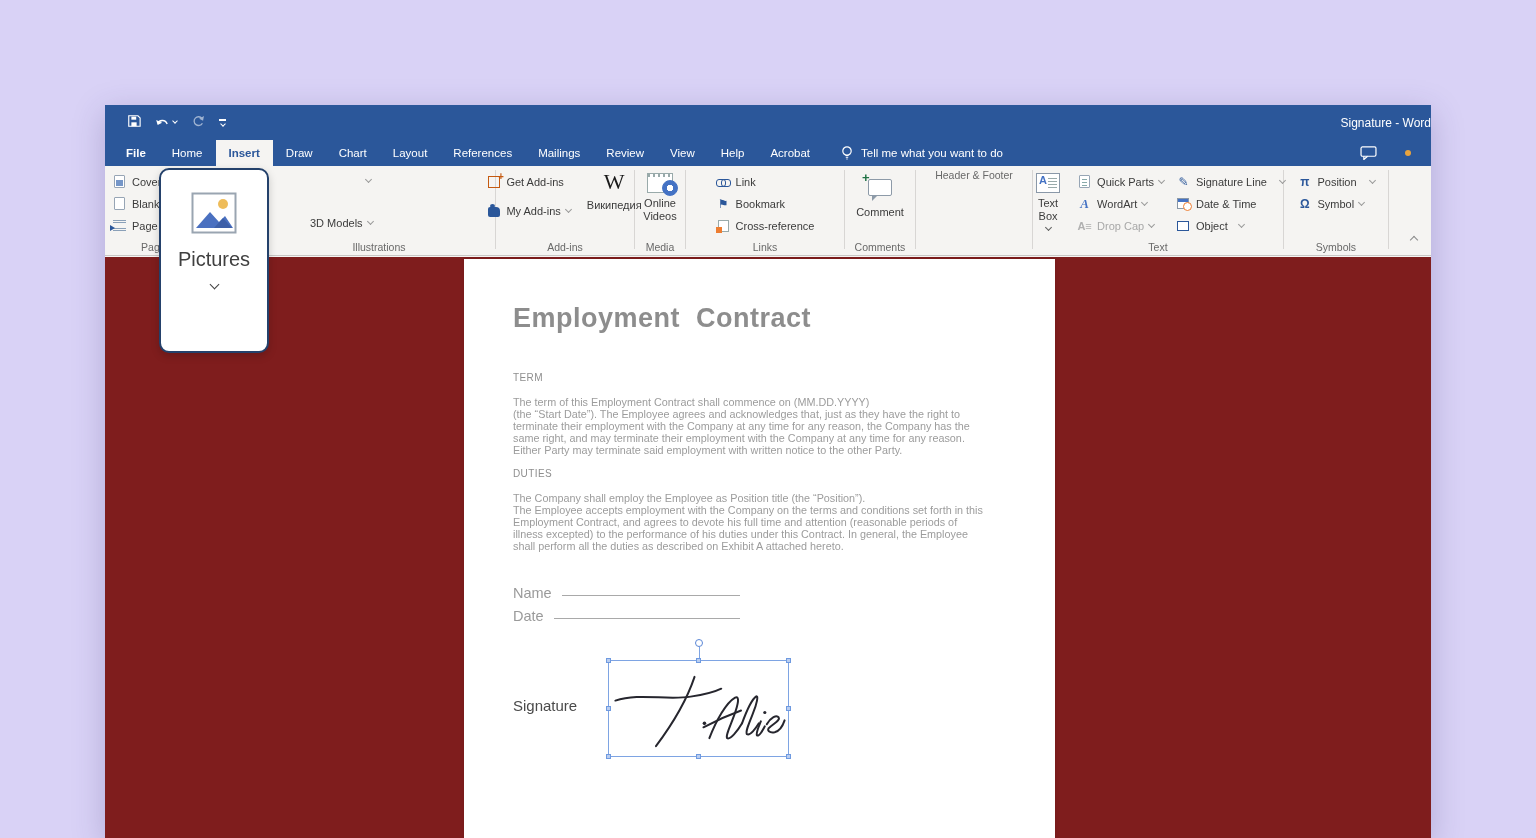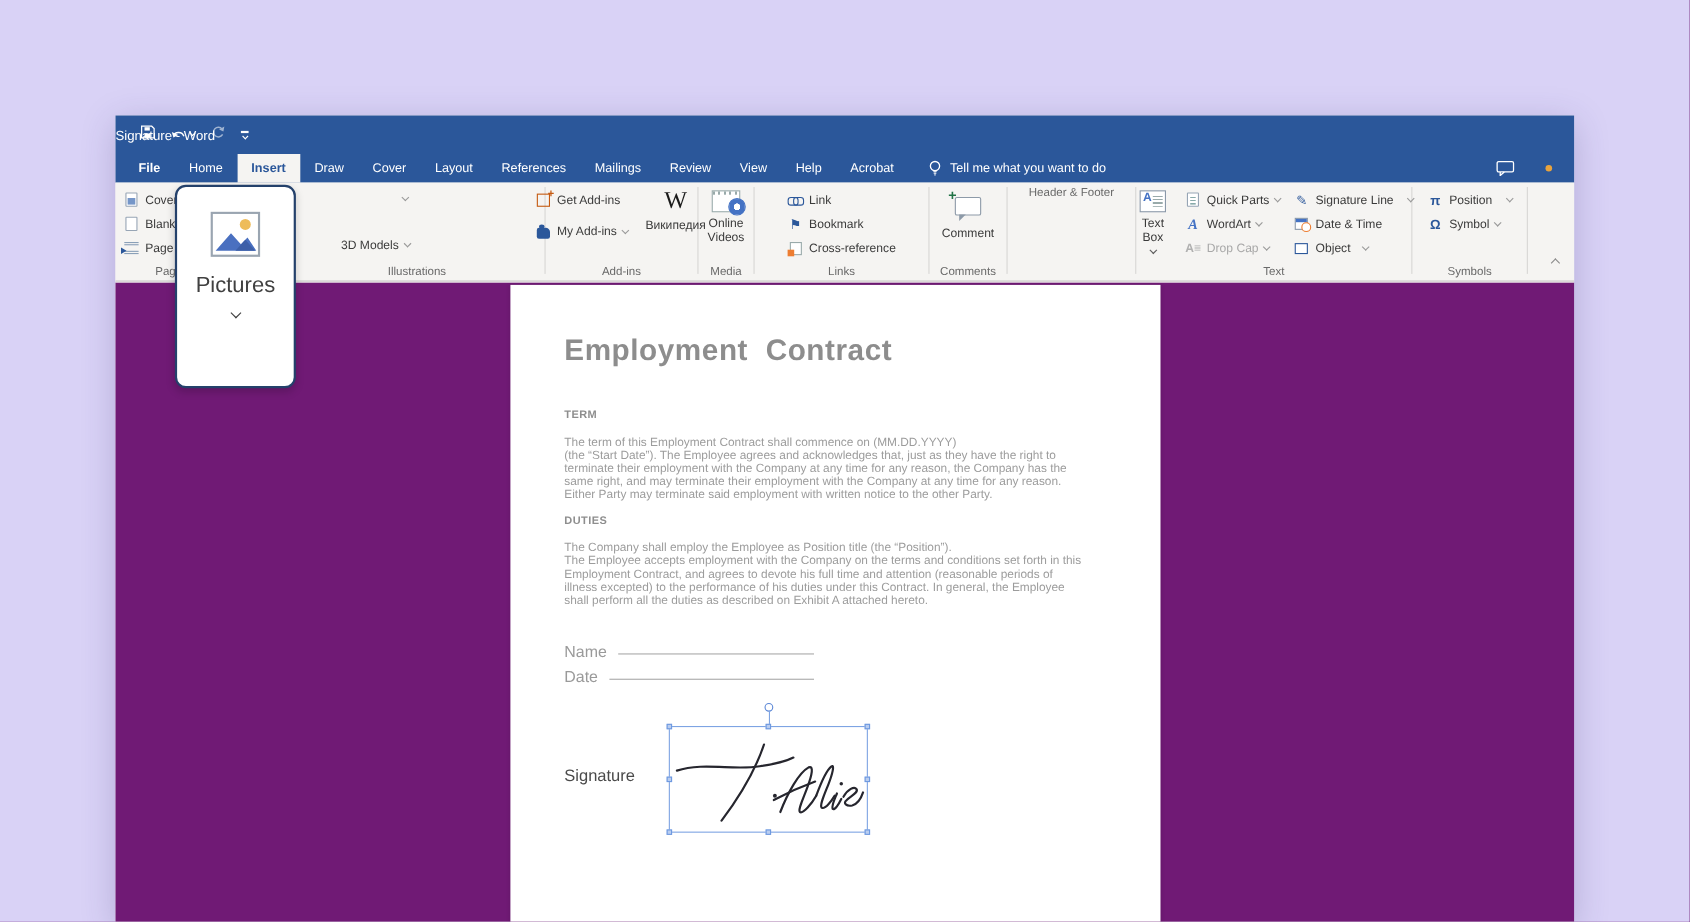--- a/index.html
+++ b/index.html
@@ -5,21 +5,21 @@
   * { margin:0; padding:0; box-sizing:border-box; }
   html,body { width:1536px; height:838px; overflow:hidden; font-family:"Liberation Sans", sans-serif; }
   body { background:#d9d2f6; position:relative; }
 
   .window { position:absolute; left:105px; top:105px; width:1326px; height:733px; background:#f5f4f2; box-shadow:0 8px 30px rgba(60,50,120,.25); }
 
   
   .titlebar { position:absolute; left:0; top:0; width:100%; height:35px; background:#2b579a; display:flex; align-items:center; color:#fff; }
   .qat { display:flex; align-items:center; gap:14px; padding-left:22px; }
   .qat .g { display:flex; align-items:center; gap:3px; }
-  .title-text { position:absolute; left:0; right:0; text-align:left; font-size:12px; color:#fff; }
+  .title-text { position:absolute; left:0; right:0; text-align:right; font-size:12px; color:#fff; }
 
   
   .tabrow { position:absolute; left:0; top:35px; width:100%; height:26px; background:#2b579a; display:flex; align-items:stretch; color:#fff; font-size:11.5px; padding-left:8px; }
   .tab { display:flex; align-items:center; padding:0 13px; cursor:pointer; }
   .tab.active { background:#f5f4f2; color:#2b579a; font-weight:bold; }
   .tellme { display:flex; align-items:center; gap:8px; margin-left:18px; font-size:11.5px; }
   .tabrow-right { position:absolute; right:20px; top:35px; height:26px; display:flex; align-items:center; gap:28px; }
 
   
   .ribbon { position:absolute; left:0; top:61px; width:100%; height:90px; background:#f5f4f2; border-bottom:1px solid #c9c7c5; display:flex; align-items:stretch; }
@@ -86,24 +86,24 @@
   .ic-object { width:12px; height:10px; border:1.6px solid #2b579a; background:#fff; }
   .ic-glyph { color:#2b579a; font-weight:bold; font-size:12px; }
   .ic-w { font-family:"Liberation Serif",serif; font-size:22px; color:#1a1a1a; line-height:1; }
 
   
   .callout { position:absolute; left:162px; top:2px; width:110px; height:185px; background:#fff; border:2.6px solid #24416b; border-radius:10px; z-index:30; display:flex; flex-direction:column; align-items:center; padding-top:22px; box-shadow:0 3px 8px rgba(0,0,0,.18); cursor:pointer; }
   .callout .pic-label { font-size:20px; color:#404040; margin-top:14px; }
   .callout .chev { width:7px; height:7px; margin-top:10px; border-color:#404040; }
 
   
-  .docarea { position:absolute; left:0; top:152px; width:100%; bottom:0; background:#701a75; overflow:hidden; }
+  .docarea { position:absolute; left:0; top:152px; width:100%; bottom:0; background:#7f1d1d; overflow:hidden; }
   .page { position:absolute; left:359px; top:2px; width:591px; height:600px; background:#fff; box-shadow:0 0 4px rgba(0,0,0,.12); }
   .doc-title { position:absolute; left:49px; top:44px; font-size:27px; font-weight:bold; color:#8d8d8d; letter-spacing:.5px; white-space:pre; }
-  .doc-h { position:absolute; left:49px; font-size:10px; font-weight:bold; color:#8e8e8e; letter-spacing:.4px; }
+  .doc-h { position:absolute; left:49px; font-size:10px; font-weight:normal; color:#8e8e8e; letter-spacing:.4px; }
   .doc-p { position:absolute; left:49px; width:472px; font-size:10.8px; line-height:12.1px; color:#9c9c9c; white-space:pre-line; }
   .fieldrow { position:absolute; left:49px; font-size:14.5px; color:#9a9a9a; display:flex; align-items:baseline; }
   .fieldline { display:inline-block; height:1px; background:#a9a9a9; margin-left:10px; transform:translateY(-2px); }
   .sig-label { position:absolute; left:49px; top:438px; font-size:15px; color:#4a4a4a; }
 
   .sigbox { position:absolute; left:144px; top:401px; width:181px; height:97px; border:1px solid #7ea4e3; background:#fff; cursor:move; }
   .handle { position:absolute; width:5px; height:5px; background:#b9cdf0; border:1px solid #6f9ae0; }
   .h-tl{left:-3px;top:-3px}.h-tr{right:-3px;top:-3px}.h-bl{left:-3px;bottom:-3px}.h-br{right:-3px;bottom:-3px}
   .h-tm{left:50%;top:-3px;margin-left:-3px}.h-bm{left:50%;bottom:-3px;margin-left:-3px}
   .h-ml{left:-3px;top:50%;margin-top:-3px}.h-mr{right:-3px;top:50%;margin-top:-3px}
@@ -144,21 +144,21 @@
       </span>
     </div>
     <div class="title-text">Signature - Word</div>
   </div>
 
   <div class="tabrow">
     <div class="tab" style="font-weight:bold">File</div>
     <div class="tab">Home</div>
     <div class="tab active">Insert</div>
     <div class="tab">Draw</div>
-    <div class="tab">Cover</div>
+    <div class="tab">Chart</div>
     <div class="tab">Layout</div>
     <div class="tab">References</div>
     <div class="tab">Mailings</div>
     <div class="tab">Review</div>
     <div class="tab">View</div>
     <div class="tab">Help</div>
     <div class="tab">Acrobat</div>
     <div class="tellme">
       <svg class="lightbulb" viewBox="0 0 12 16">
           <circle cx="6" cy="6" r="4.2" fill="none" stroke="#fff" stroke-width="1.2"></circle>

